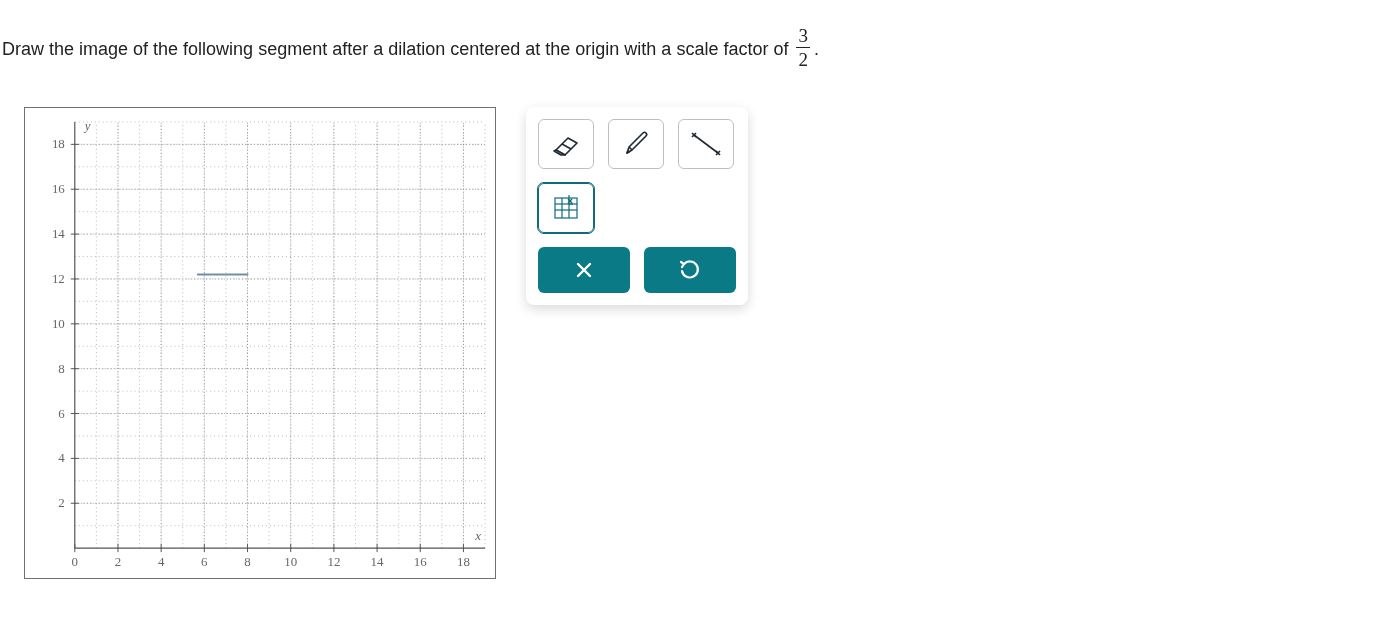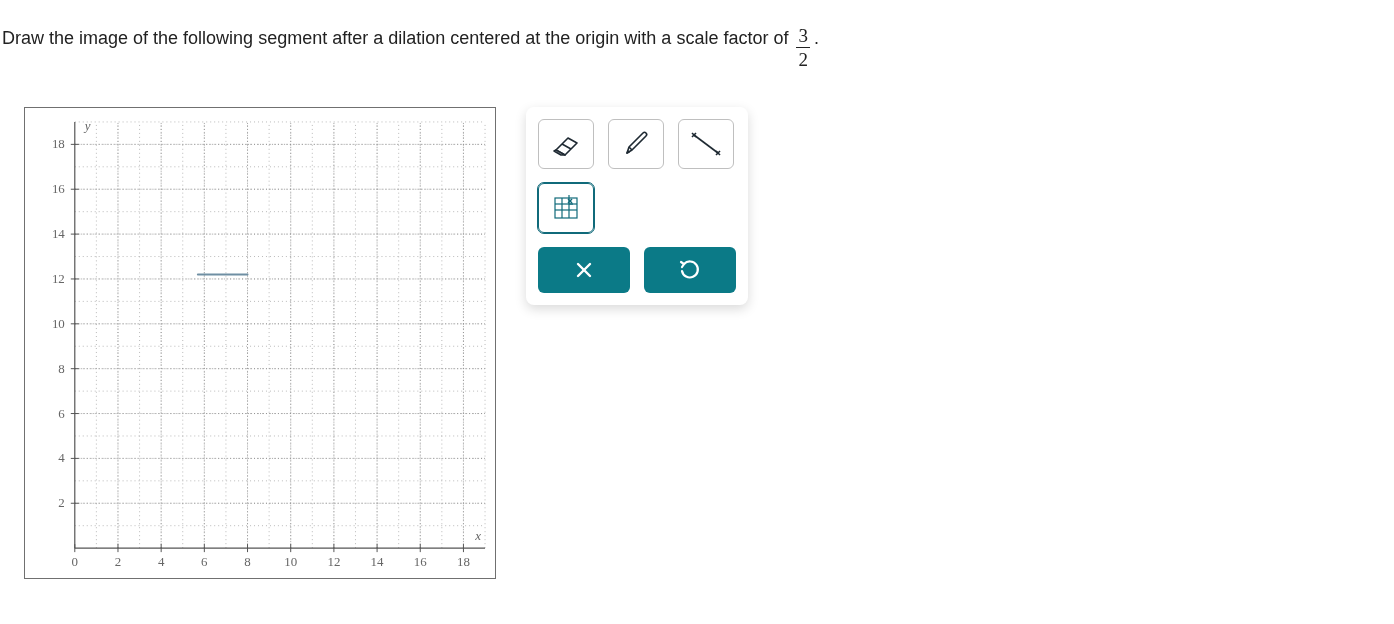--- a/index.html
+++ b/index.html
@@ -6,21 +6,21 @@
     margin: 0;
     padding: 0;
     font-family: -apple-system, BlinkMacSystemFont, "Segoe UI", Helvetica, Arial, sans-serif;
     font-size: 18px;
     color: #222;
     width: 1394px;
     box-sizing: border-box;
   }
   .question-row {
     display: flex;
-    align-items: flex-start;
+    align-items: center;
     padding: 28px 0 4px 2px;
     flex-wrap: wrap;
   }
   .frac {
     display: inline-flex;
     flex-direction: column;
     align-items: center;
     font-family: "Times New Roman", serif;
     font-size: 19px;
     line-height: 1;

